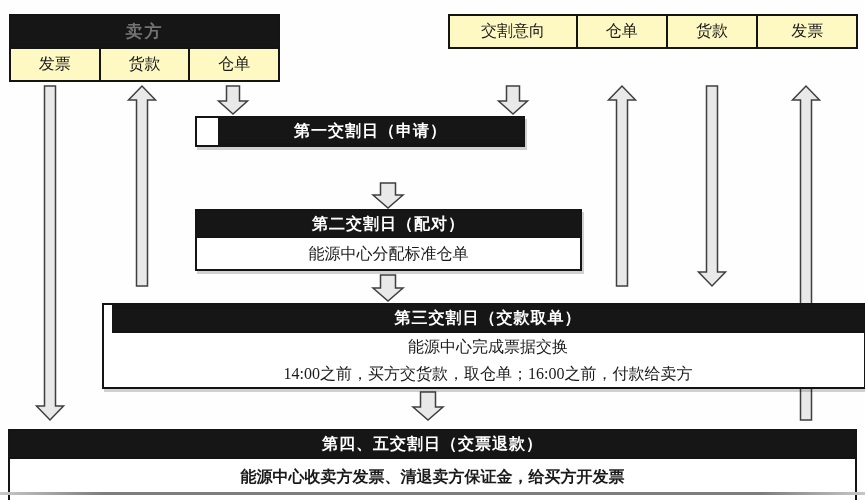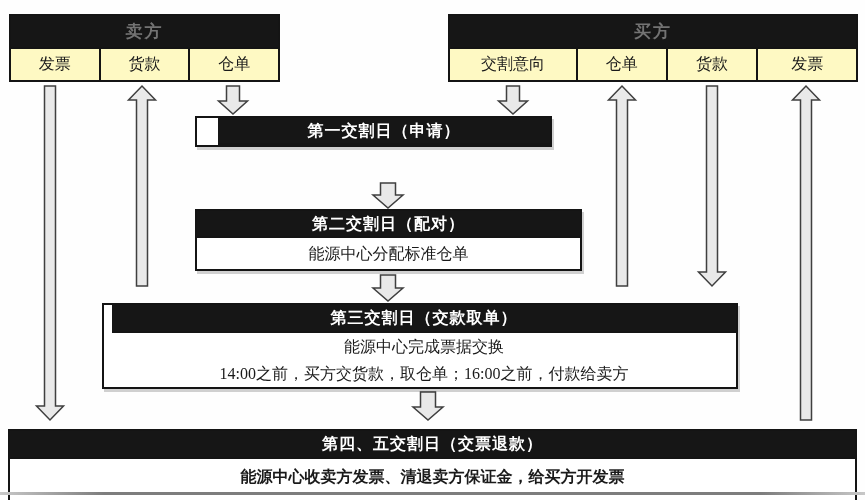--- a/index.html
+++ b/index.html
@@ -31,25 +31,25 @@
   
   .step{
     position:absolute;border:2px solid #141414;background:#ffffff;box-sizing:border-box;
     box-shadow:2px 3px 0 rgba(0,0,0,0.18);
   }
   .step-header{
     background:#161616;color:#ffffff;font-weight:bold;font-size:16px;text-align:center;
     border-bottom:2px solid #141414;letter-spacing:1px;
   }
   .step-line{text-align:center;font-size:16px;background:#fff;}
-  .s1{left:195px;top:116px;width:357px;padding-left:21px;}
+  .s1{left:195px;top:116px;width:330px;padding-left:21px;}
   .s2{left:195px;top:209px;width:387px;}
   .s1 .step-header,.s2 .step-header{height:25px;line-height:25px;}
   .s1 .step-line,.s2 .step-line{height:31px;line-height:31px;}
-  .s3{left:102px;top:303px;width:636px;padding-left:8px;}
+  .s3{left:102px;top:303px;width:764px;padding-left:8px;}
   .s3 .step-header{height:26px;line-height:26px;}
   .s3 .step-line{height:27px;line-height:27px;}
   .s4{left:8px;top:422px;width:849px;box-shadow:none;margin-top:7px;}
   .s4 .step-header{height:26px;line-height:26px;}
   .s4 .step-line{height:49px;line-height:35px;font-weight:bold;}
   
   .arrows{position:absolute;left:0;top:0;width:865px;height:500px;pointer-events:none;}
   
   .bottom-rule{
     position:absolute;left:0;top:492px;width:865px;height:3px;
@@ -77,21 +77,20 @@
   <div class="tbl seller">
     <div class="tbl-header">卖方</div>
     <div class="tbl-cols">
       <div class="tbl-col">发票</div>
       <div class="tbl-col">货款</div>
       <div class="tbl-col">仓单</div>
     </div>
   </div>
 
   <div class="tbl buyer">
-    <div class="tbl-header">买方</div>
     <div class="tbl-cols">
       <div class="tbl-col">交割意向</div>
       <div class="tbl-col">仓单</div>
       <div class="tbl-col">货款</div>
       <div class="tbl-col">发票</div>
     </div>
   </div>
 
   <div class="step s1">
     <div class="step-header">第一交割日（申请）</div>

